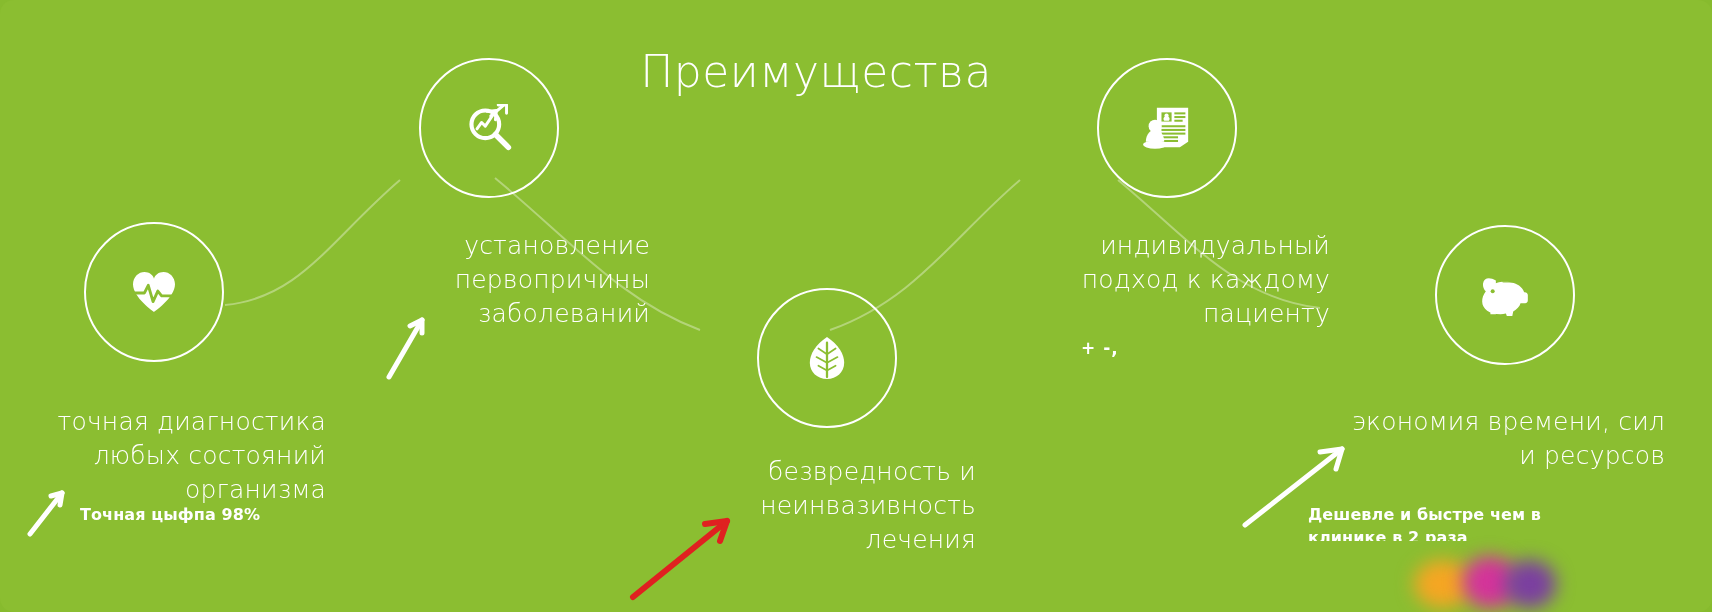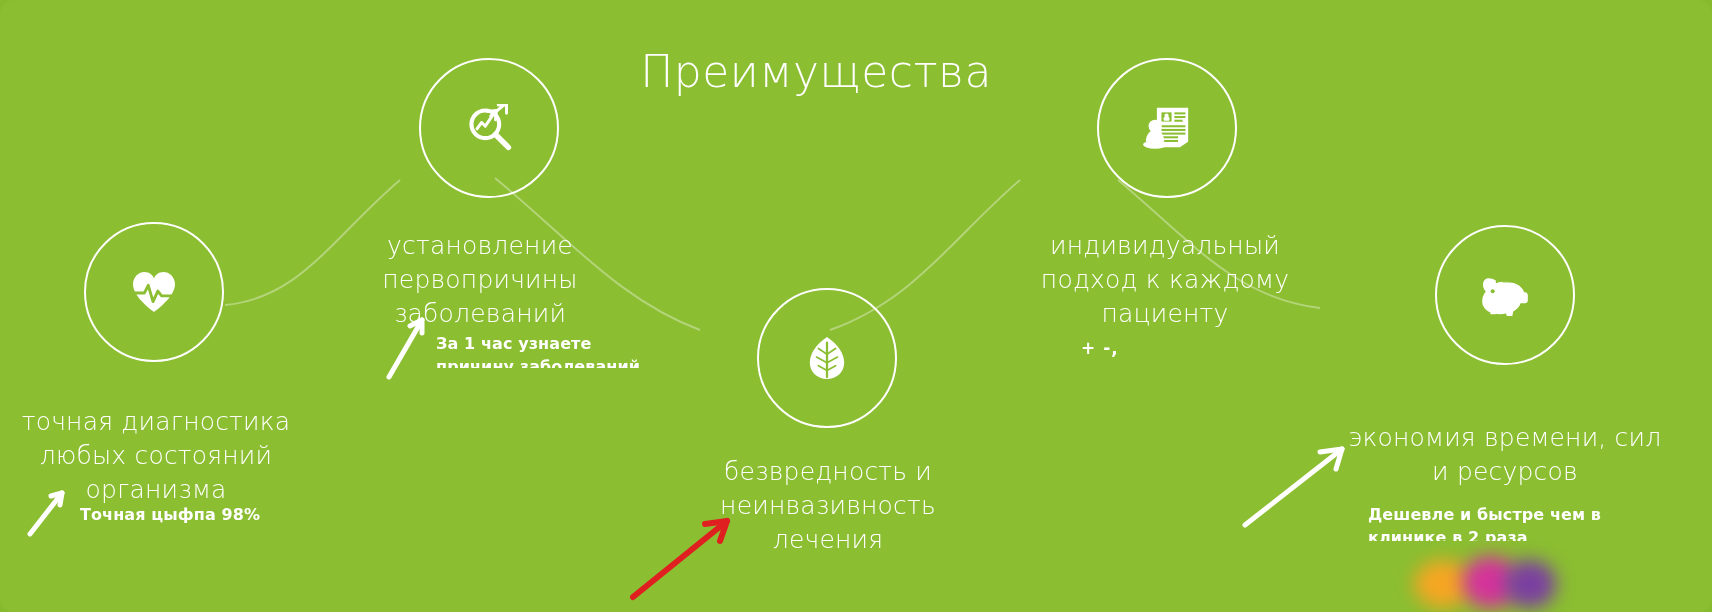--- a/index.html
+++ b/index.html
@@ -48,21 +48,21 @@
     letter-spacing: 0.5px;
     white-space: nowrap;
     text-align: center;
   }
   .node-label {
     position: absolute;
     color: #ffffff;
     font-size: 25px;
     font-weight: 300;
     line-height: 1.36;
-    text-align: center;
+    text-align: right;
     letter-spacing: 0.2px;
   }
   
   .annot {
     position: absolute;
     color: #ffffff;
     font-size: 16px;
     font-weight: bold;
     line-height: 1.45;
     letter-spacing: 0.1px;
@@ -161,30 +161,29 @@
   <div class="page-title" style="left:636px; top:46px; width:360px;">Преимущества</div>
 
   <div class="node-label" style="left:-14px; top:405px; width:340px;">точная диагностика любых состояний организма</div>
 
   <div class="node-label" style="left:310px; top:229px; width:340px;">установление первопричины заболеваний</div>
 
   <div class="node-label" style="left:680px; top:455px; width:296px;">безвредность и неинвазивность лечения</div>
 
   <div class="node-label" style="left:1000px; top:229px; width:330px;">индивидуальный подход к каждому пациенту</div>
 
-  <div class="node-label" style="left:1345px; top:421px; width:320px;">экономия времени, сил и ресурсов</div>
+  <div class="node-label" style="left:1345px; top:405px; width:320px;">экономия времени, сил и ресурсов</div>
 
   <div class="annot" style="left:80px; top:503px; width:230px;">Точная цыфпа 98%</div>
 
-  <div class="annot" style="left:436px; top:332px; width:228px; height:36px; overflow:hidden;">За 1 час узнаете причину заболеваний</div>
 
 
   <div class="annot-tiny" style="left:1081px; top:338px; width:120px;">+ -,</div>
 
-  <div class="annot" style="left:1368px; top:503px; width:240px; height:38px; overflow:hidden;">Дешевле и быстре чем в клинике в 2 раза</div>
+  <div class="annot" style="left:1308px; top:503px; width:240px; height:38px; overflow:hidden;">Дешевле и быстре чем в клинике в 2 раза</div>
 
   <svg id="arrows" viewBox="0 0 1712 612" aria-hidden="true">
 
     <g>
       <path d="M30 534 L62 493" stroke="#ffffff" stroke-width="5" stroke-linecap="round" fill="none"></path>
       <path d="M62 493 L51 496 M62 493 L60 505" stroke="#ffffff" stroke-width="5" stroke-linecap="round" fill="none"></path>
     </g>
 
     <g>
       <path d="M389 377 L422 320" stroke="#ffffff" stroke-width="5" stroke-linecap="round" fill="none"></path>

